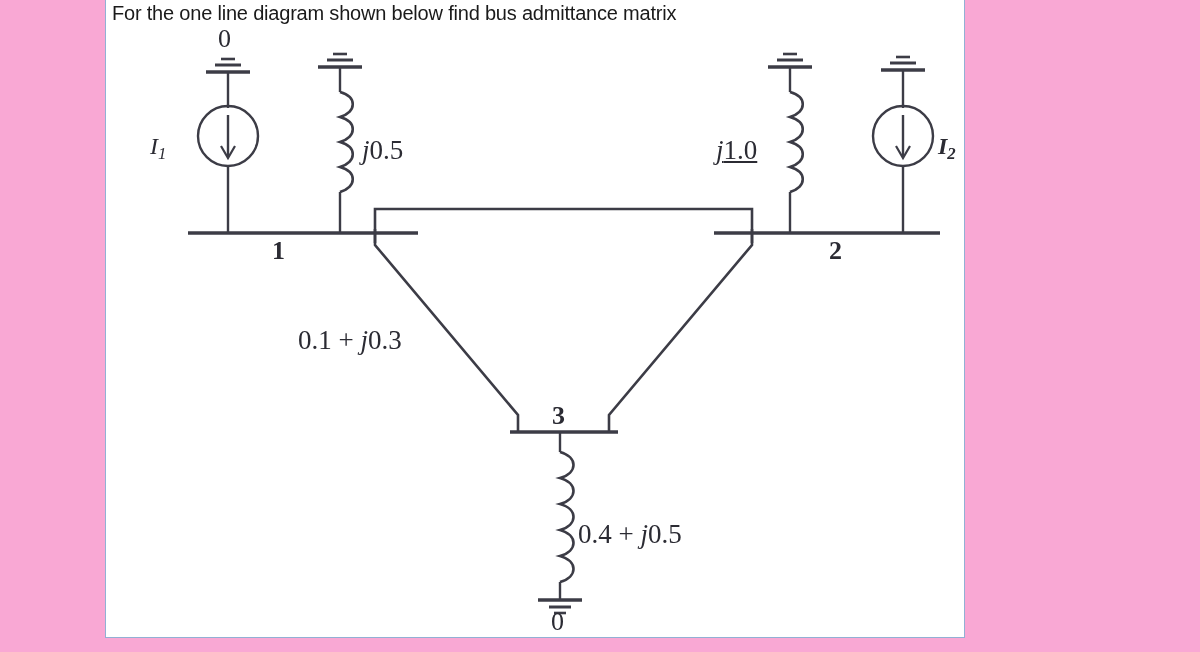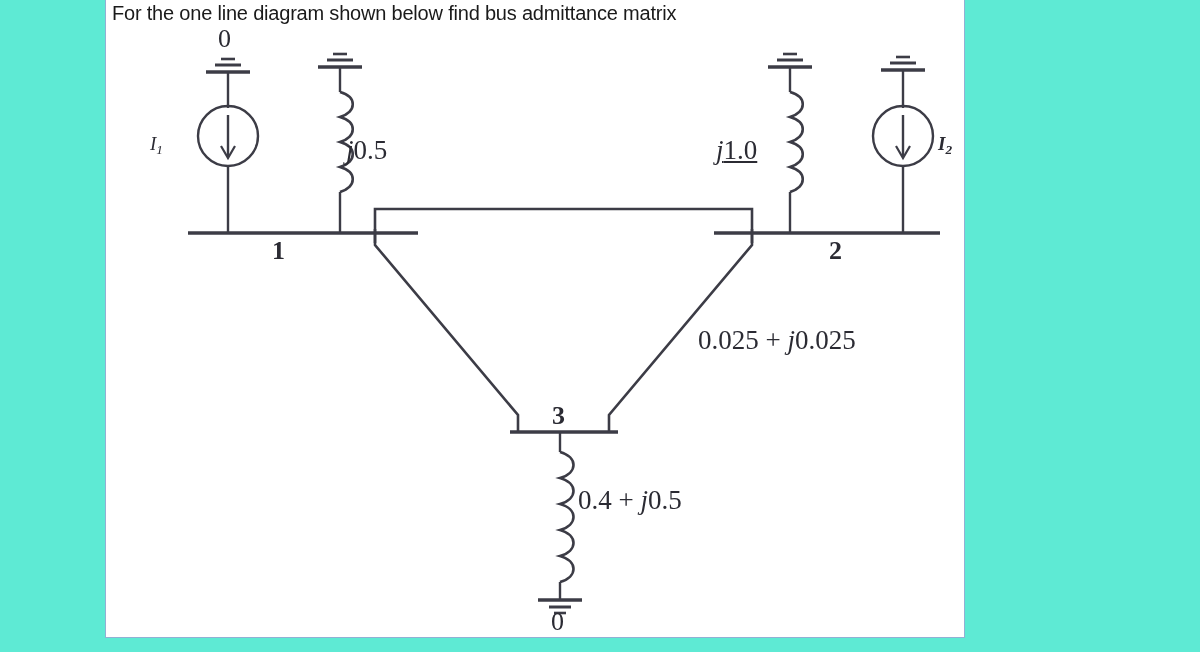--- a/index.html
+++ b/index.html
@@ -10,21 +10,21 @@
   body {
     width: 1200px;
     height: 652px;
     font-family: "Liberation Sans", sans-serif;
     overflow: hidden;
   }
   #root {
     position: relative;
     width: 1200px;
     height: 652px;
-    background: #5eead4;
+    background: #f9a8d4;
   }
   
   #frame {
     position: absolute;
     left: 105px;
     top: -2px;
     width: 860px;
     height: 640px;
     border: 1.5px solid #92b0d4;
     background: #ffffff;
@@ -55,21 +55,21 @@
     white-space: nowrap;
   }
   .mlabel i { font-style: italic; }
   .sub {
     font-size: 0.70em;
     vertical-align: -0.28em;
     font-style: italic;
   }
   .z-lbl { font-size: 27px; }
   .ind-lbl { font-size: 27px; }
-  .src-lbl { font-size: 19px; text-align: center; }
+  .src-lbl { font-size: 24px; text-align: center; }
   .bus-lbl { font-size: 26px; font-weight: 600; }
   .gnd-lbl { font-size: 26px; }
 </style>
 </head>
 <body>
 
 <div id="root">
 
   <div id="frame"></div>
 
@@ -182,35 +182,35 @@
   </svg>
 
   <div class="mlabel src-lbl" style="left:150px; top:133px;">
     <i>I</i><span class="sub">1</span>
   </div>
 
   <div class="mlabel src-lbl" style="left:938px; top:133px;font-weight:bold;">
     <i>I</i><span class="sub">2</span>
   </div>
 
-  <div class="mlabel ind-lbl" style="left:346px; top:135px;">
+  <div class="mlabel ind-lbl" style="left:362px; top:135px;">
     <i>j</i><span>0.5</span>
   </div>
 
   <div class="mlabel ind-lbl" style="left:716px; top:135px;text-decoration:underline;">
     <i>j</i><span>1.0</span>
   </div>
 
 
-
-  <div class="mlabel z-lbl" style="left:698px; top:325px;">
-    <span>0.025</span> + <i>j</i><span>0.025</span>
-  </div>
-
-  <div class="mlabel z-lbl" style="left:578px; top:485px;">
+  <div class="mlabel z-lbl" style="left:298px; top:325px;">
+    <span>0.1</span> + <i>j</i><span>0.3</span>
+  </div>
+
+
+  <div class="mlabel z-lbl" style="left:578px; top:519px;">
     <span>0.4</span> + <i>j</i><span>0.5</span>
   </div>
 
   <div class="mlabel bus-lbl" style="left:272px; top:236px;">1</div>
 
   <div class="mlabel bus-lbl" style="left:829px; top:236px;">2</div>
 
   <div class="mlabel bus-lbl" style="left:552px; top:401px;">3</div>
 
   <div class="mlabel gnd-lbl" style="left:218px; top:24px;">0</div>

